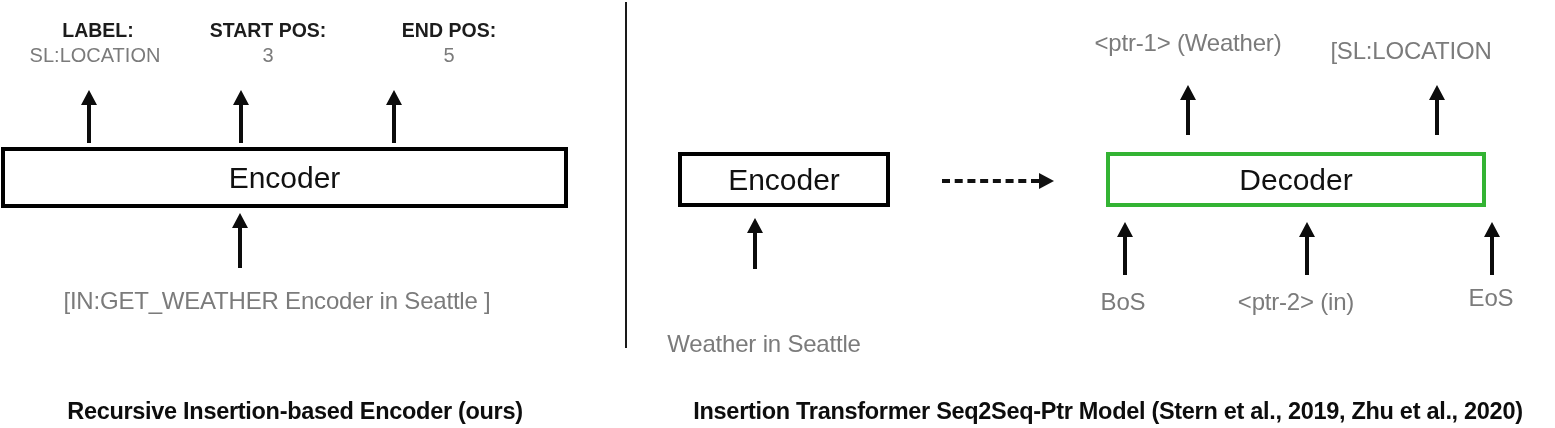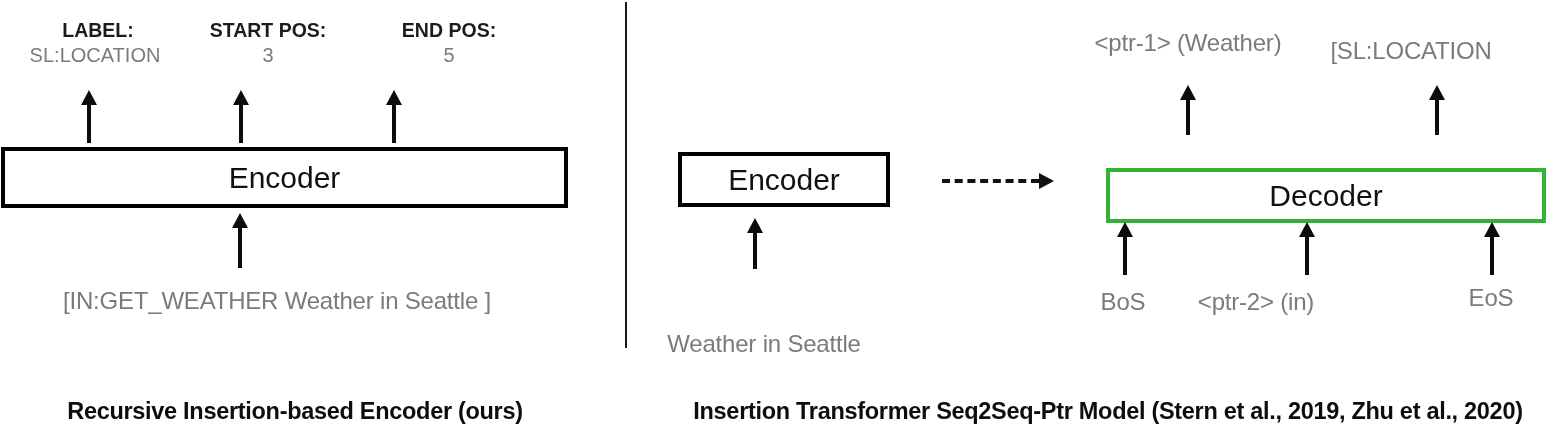--- a/index.html
+++ b/index.html
@@ -112,21 +112,21 @@
     <div class="varrow" style="left:87px;  top:104px; height:39px;"></div>
     <div class="varrow" style="left:239px; top:104px; height:39px;"></div>
     <div class="varrow" style="left:392px; top:104px; height:39px;"></div>
 
     <div class="model-box encoder-box" style="left:1px; top:147px; width:567px; height:61px;">
       <span>Encoder</span>
     </div>
 
     <div class="varrow" style="left:238px; top:227px; height:41px;"></div>
 
-    <div class="ctext io-text muted" style="left:277px; top:288px;">[IN:GET_WEATHER Weather in Seattle ]</div>
+    <div class="ctext io-text muted" style="left:277px; top:288px;">[IN:GET_WEATHER Encoder in Seattle ]</div>
 
     <div class="ctext caption" style="left:295px; top:399px;">Recursive Insertion-based Encoder (ours)</div>
   </div>
 
   <div class="divider" style="left:625px; top:2px; width:2px; height:346px;"></div>
 
   <div>
 
     <div class="ctext io-text muted" style="left:1188px; top:30px;text-align:center;">&lt;ptr-1&gt; (Weather)</div>
     <div class="ctext io-text muted" style="left:1411px; top:30px;margin-top:8px;">[SL:LOCATION</div>
@@ -136,31 +136,31 @@
 
     <div class="model-box encoder-box" style="left:678px; top:152px; width:212px; height:55px;">
       <span>Encoder</span>
     </div>
 
     <div class="dashed-arrow" style="left:942px; top:173px; width:112px;">
       <div class="dash-line"></div>
       <div class="dash-head"></div>
     </div>
 
-    <div class="model-box decoder-box" style="left:1106px; top:168px; width:440px; height:55px;">
+    <div class="model-box decoder-box" style="left:1106px; top:152px; width:380px; height:55px;">
       <span>Decoder</span>
     </div>
 
     <div class="varrow" style="left:753px; top:232px; height:37px;"></div>
     <div class="ctext io-text muted" style="left:764px; top:288px;margin-top:43px;">Weather in Seattle</div>
 
     <div class="varrow" style="left:1123px; top:236px; height:39px;"></div>
     <div class="varrow" style="left:1305px; top:236px; height:39px;"></div>
     <div class="varrow" style="left:1490px; top:236px; height:39px;"></div>
 
     <div class="ctext io-text muted" style="left:1123px; top:289px;">BoS</div>
-    <div class="ctext io-text muted" style="left:1256px; top:289px;text-align:right;">&lt;ptr-2&gt; (in)</div>
+    <div class="ctext io-text muted" style="left:1296px; top:289px;text-align:right;">&lt;ptr-2&gt; (in)</div>
     <div class="ctext io-text muted" style="left:1491px; top:285px;">EoS</div>
 
     <div class="ctext caption" style="left:1108px; top:399px;">Insertion Transformer Seq2Seq-Ptr Model (Stern et al., 2019, Zhu et al., 2020)</div>
   </div>
 
 </div>
 
 </body></html>

